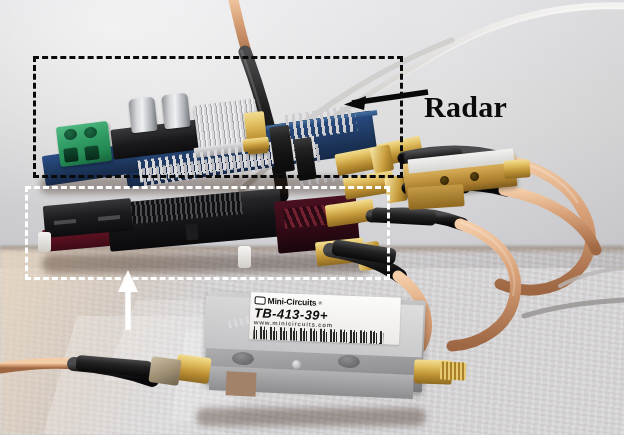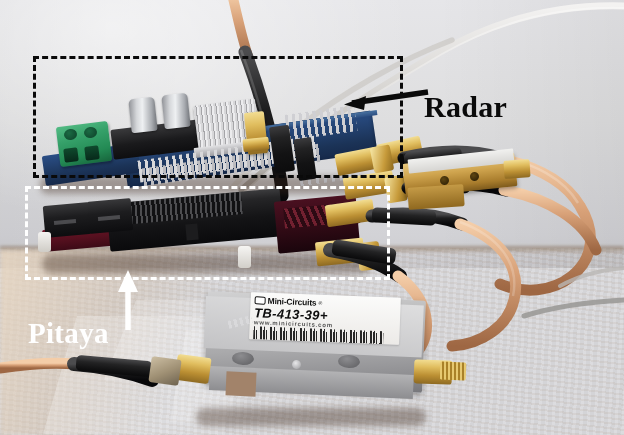--- a/index.html
+++ b/index.html
@@ -340,15 +340,14 @@
     </g>
 
     <g>
       <line x1="128" y1="330" x2="128" y2="284" stroke="#ffffff" stroke-width="5.5" stroke-linecap="butt"></line>
       <polygon points="128,270 138,292 118,292" fill="#ffffff"></polygon>
     </g>
   </svg>
 
   <div class="label label-radar" style="left:424px; top:78px;margin-top:12px;">Radar</div>
 
-  <div class="label label-pitaya" style="left:28px; top:318px;">Pitaya</div>
 
 </div>
 
 </body></html>

